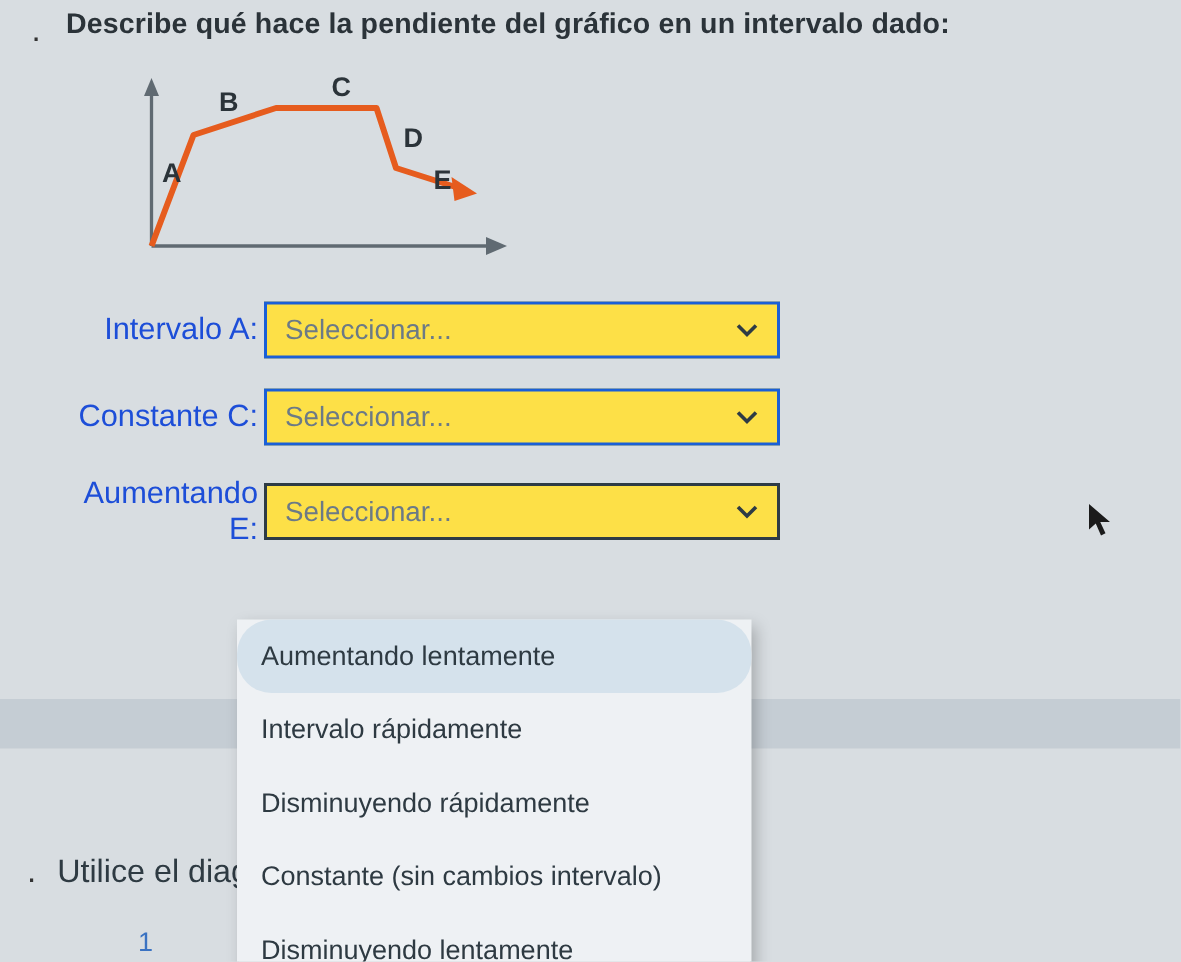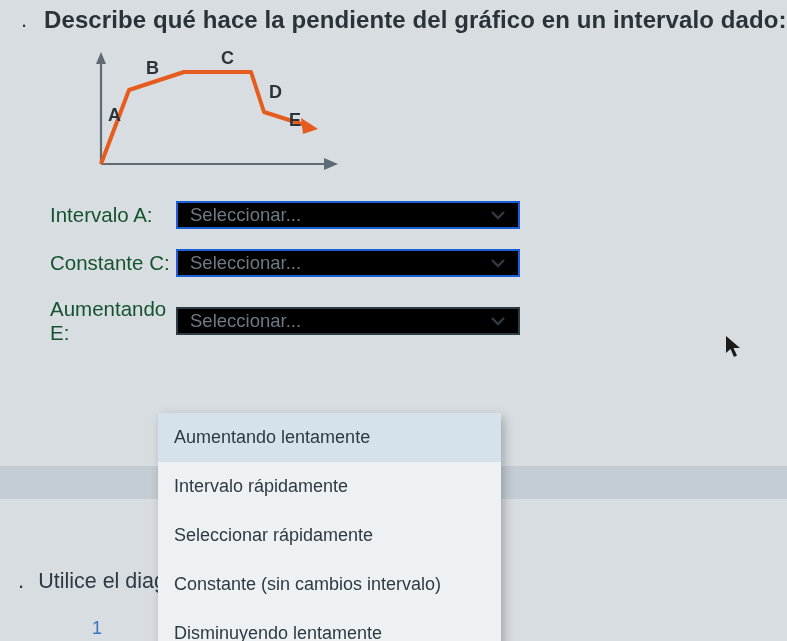--- a/index.html
+++ b/index.html
@@ -21,21 +21,21 @@
     gap: 14px;
   }
   .bullet {
     font-size: 22px;
     color: #333;
     line-height: 28px;
     width: 12px;
     text-align: center;
   }
   .question-text {
-    font-size: 24px;
+    font-size: 19px;
     font-weight: 600;
     color: #2b3339;
     letter-spacing: 0.1px;
   }
   .chart-area {
     margin: 10px 0 8px 48px;
     width: 290px;
     height: 145px;
   }
   .selects {
@@ -46,29 +46,29 @@
     gap: 20px;
     width: 470px;
   }
   .sel-row {
     display: flex;
     align-items: center;
     gap: 4px;
   }
   .sel-label {
     font-size: 20.5px;
-    color: #14532d;
+    color: #1d4ed8;
     font-weight: 400;
     width: 122px;
-    text-align: left;
+    text-align: right;
   }
   .select {
     flex: 1;
-    height: 28px;
-    background: #000000;
+    height: 38px;
+    background: #fde047;
     border: 2px solid;
     display: flex;
     align-items: center;
     padding: 0 12px;
     font-size: 18.5px;
     color: #6c7a86;
     position: relative;
     cursor: pointer;
   }
   .select.blue { border-color: #1a5fd7; }
@@ -85,20 +85,21 @@
     width: 343px;
     background: #eef1f4;
     box-shadow: 3px 4px 10px rgba(0,0,0,0.25);
     z-index: 10;
   }
   .dd-option {
     padding: 14px 16px 14px 16px;
     font-size: 18px;
     color: #2e3a42;
     cursor: pointer;
+    border-radius: 23px;
   }
   .dd-option.hovered { background: #d5e2ec; }
   .hr-band {
     position: absolute;
     left: 0; right: 0;
     top: 466px;
     height: 33px;
     background: #c5cdd4;
     z-index: 1;
   }
@@ -200,21 +201,21 @@
       </div>
     </div>
   </div>
 </div>
 
 <div class="hr-band"></div>
 
 <div class="dropdown">
   <div class="dd-option hovered">Aumentando lentamente</div>
   <div class="dd-option">Intervalo rápidamente</div>
-  <div class="dd-option">Seleccionar rápidamente</div>
+  <div class="dd-option">Disminuyendo rápidamente</div>
   <div class="dd-option">Constante (sin cambios intervalo)</div>
   <div class="dd-option">Disminuyendo lentamente</div>
 </div>
 
 <div class="next-question">
   <div class="bullet2">.</div>
   <div class="txt">Utilice el diagr</div>
 </div>
 
 <div class="num1">1</div>

